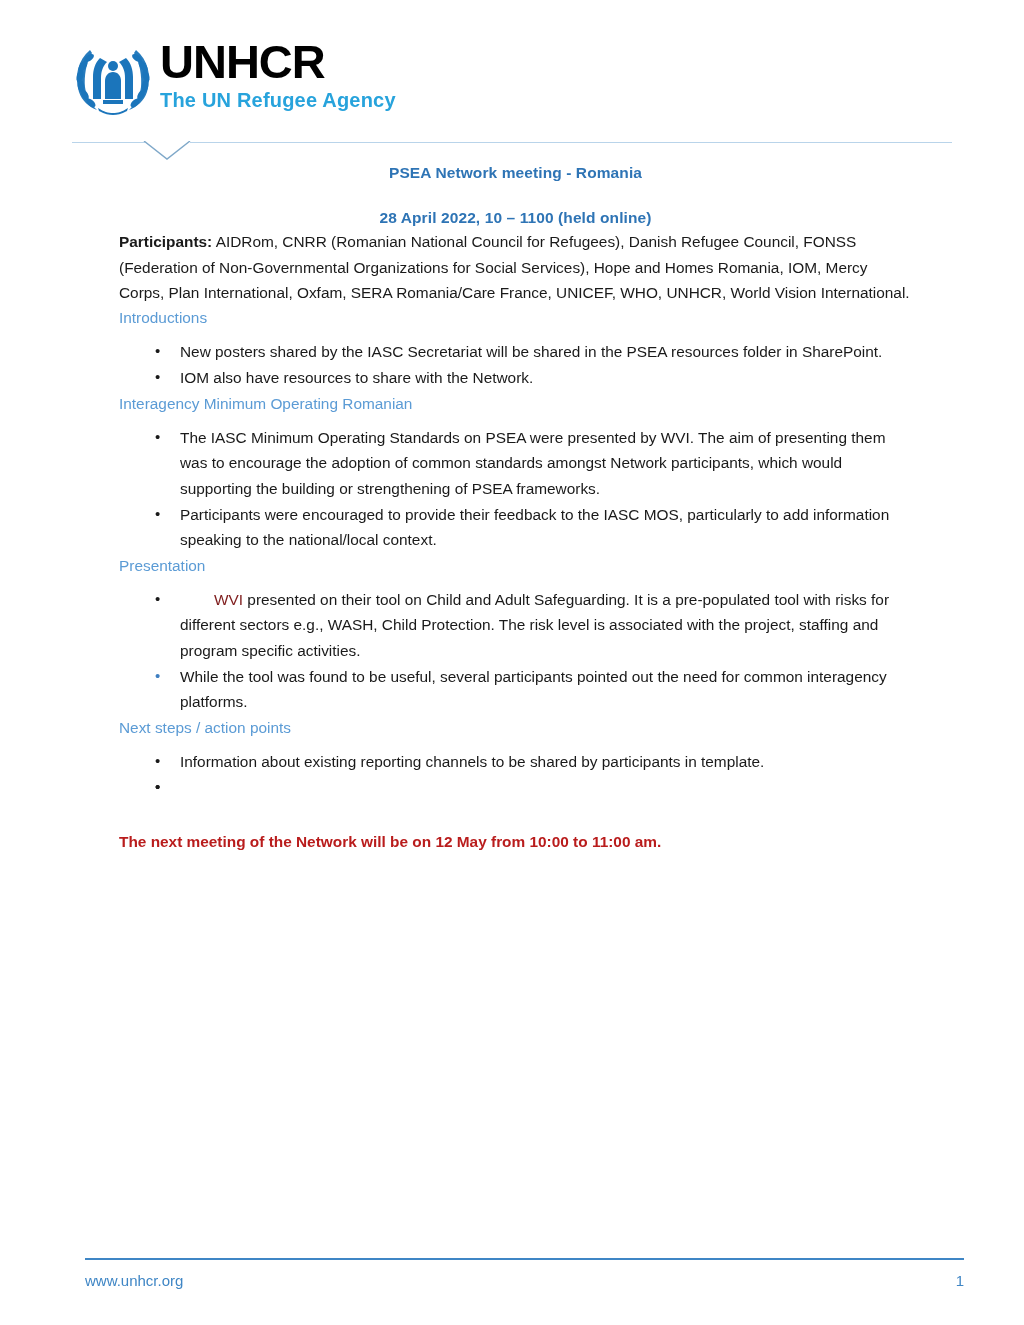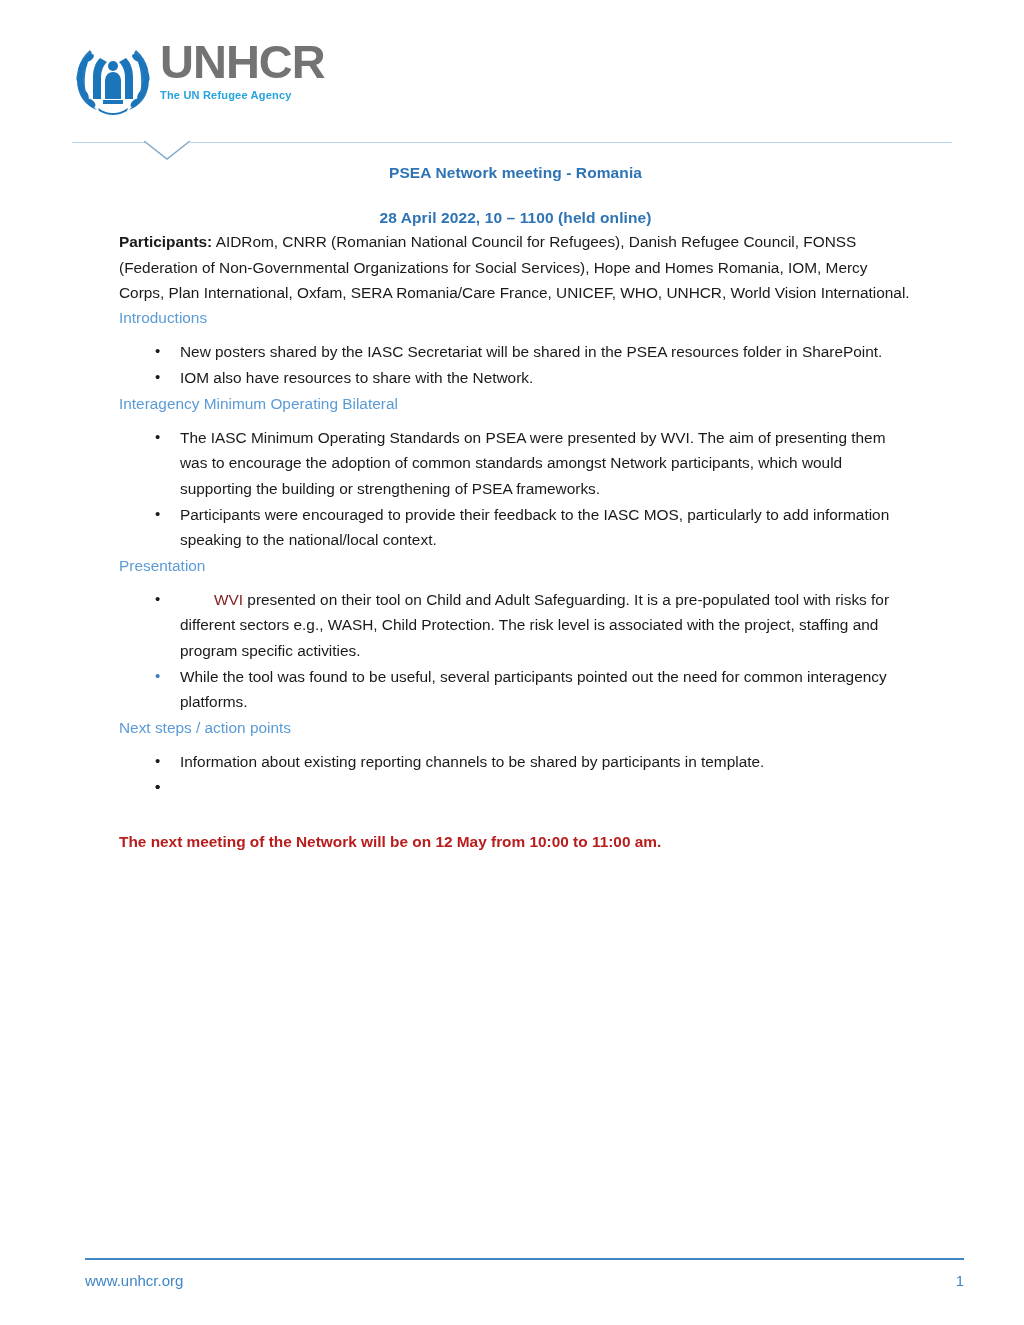--- a/index.html
+++ b/index.html
@@ -40,26 +40,26 @@
     display: flex;
     flex-direction: column;
     justify-content: flex-start;
   }
   .logo-wordmark {
     font-family: "Liberation Sans", sans-serif;
     font-weight: bold;
     font-size: 47px;
     letter-spacing: -1.0px;
     line-height: 1;
-    color: #737373;
+    color: #000000;
   }
   .logo-tagline {
     font-family: "Liberation Sans", sans-serif;
     font-weight: bold;
-    font-size: 11px;
+    font-size: 20px;
     letter-spacing: 0.2px;
     line-height: 1;
     margin-top: 5px;
     color: #27A3DC;
   }
 
   .header-rule-wrap {
     position: absolute;
     left: 72px;
     right: 72px;
@@ -250,21 +250,21 @@
     <li>
       <span class="marker">•</span>
       <span>New posters shared by the IASC Secretariat will be shared in the PSEA resources folder in SharePoint.</span>
     </li>
     <li>
       <span class="marker">•</span>
       <span>IOM also have resources to share with the Network.</span>
     </li>
   </ul>
 
-  <h2 class="section-heading h-standards">Interagency Minimum Operating Bilateral</h2>
+  <h2 class="section-heading h-standards">Interagency Minimum Operating Romanian</h2>
   <ul class="bullets">
     <li>
       <span class="marker">•</span>
       <span>The IASC Minimum Operating Standards on PSEA were presented by WVI. The aim of presenting them was to encourage the adoption of common standards amongst Network participants, which would supporting the building or strengthening of PSEA frameworks.</span>
     </li>
     <li>
       <span class="marker">•</span>
       <span>Participants were encouraged to provide their feedback to the IASC MOS, particularly to add information speaking to the national/local context.</span>
     </li>
   </ul>

